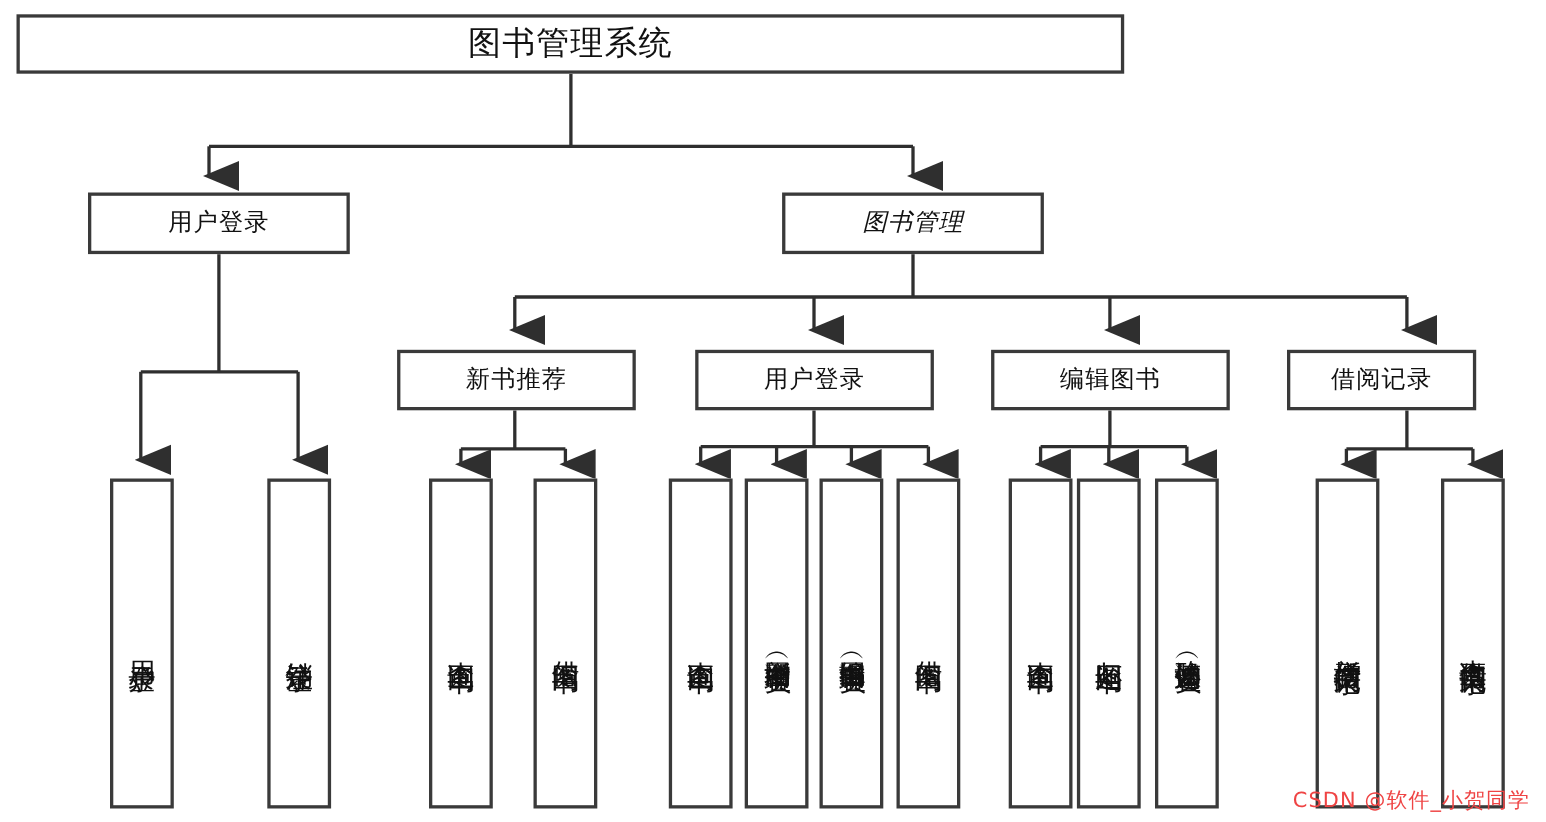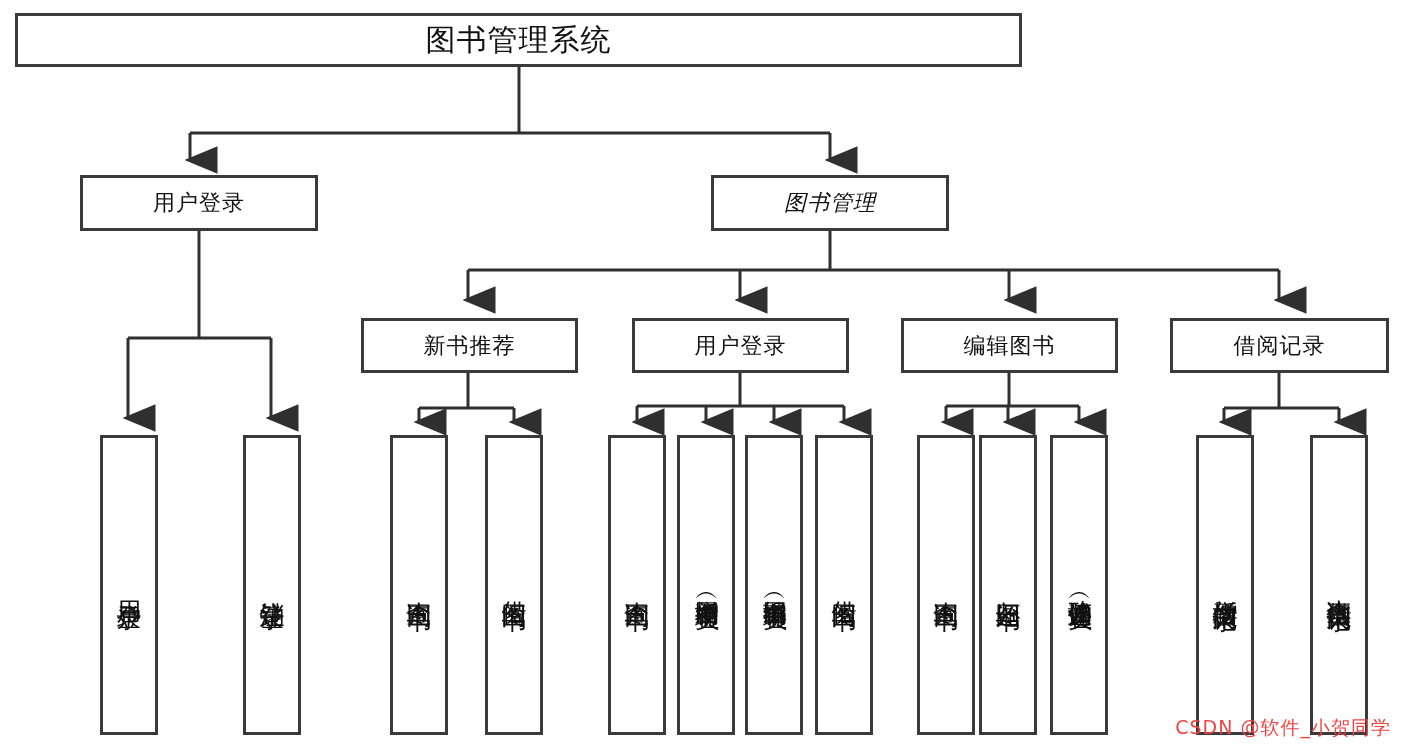--- a/index.html
+++ b/index.html
@@ -120,21 +120,21 @@
 
   <div class="node h" style="left:361px;top:318px;width:217px;height:55px;">
     <span>新书推荐</span>
   </div>
   <div class="node h" style="left:632px;top:318px;width:217px;height:55px;">
     <span>用户登录</span>
   </div>
   <div class="node h" style="left:901px;top:318px;width:217px;height:55px;">
     <span>编辑图书</span>
   </div>
-  <div class="node h" style="left:1170px;top:318px;width:219px;height:55px;">
+  <div class="node h" style="left:1170px;top:318px;width:172px;height:55px;">
     <span>借阅记录</span>
   </div>
 
   <div class="node v" style="left:100px;top:435px;width:58px;height:300px;">
     <span class="vtext">用户登录</span>
   </div>
   <div class="node v" style="left:243px;top:435px;width:58px;height:300px;">
     <span class="vtext">注销登录</span>
   </div>
 

